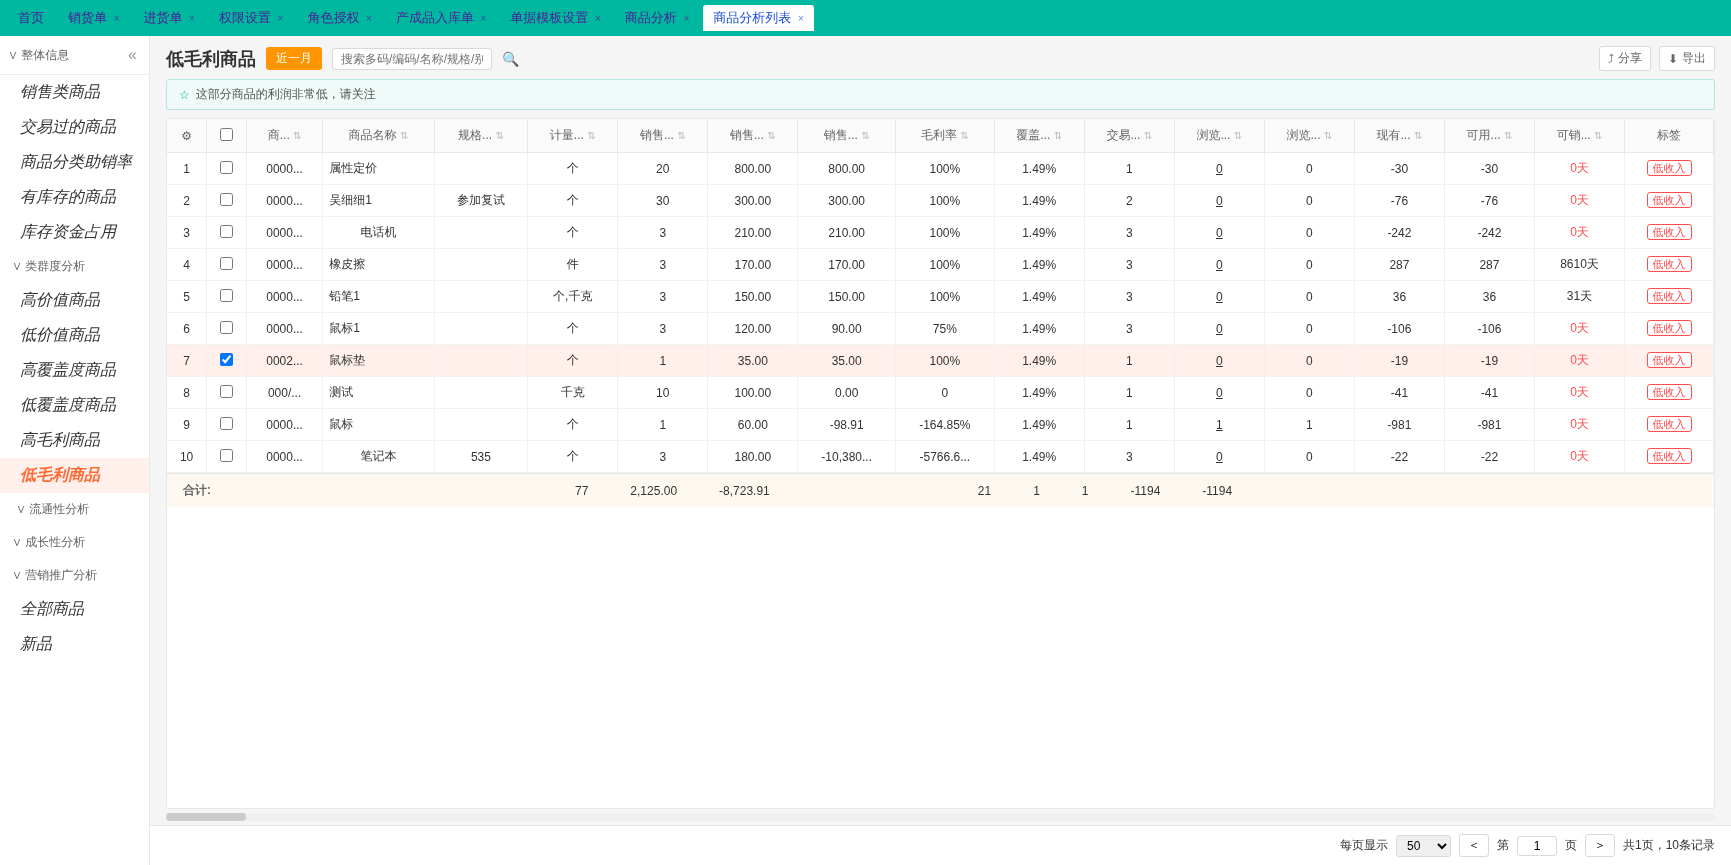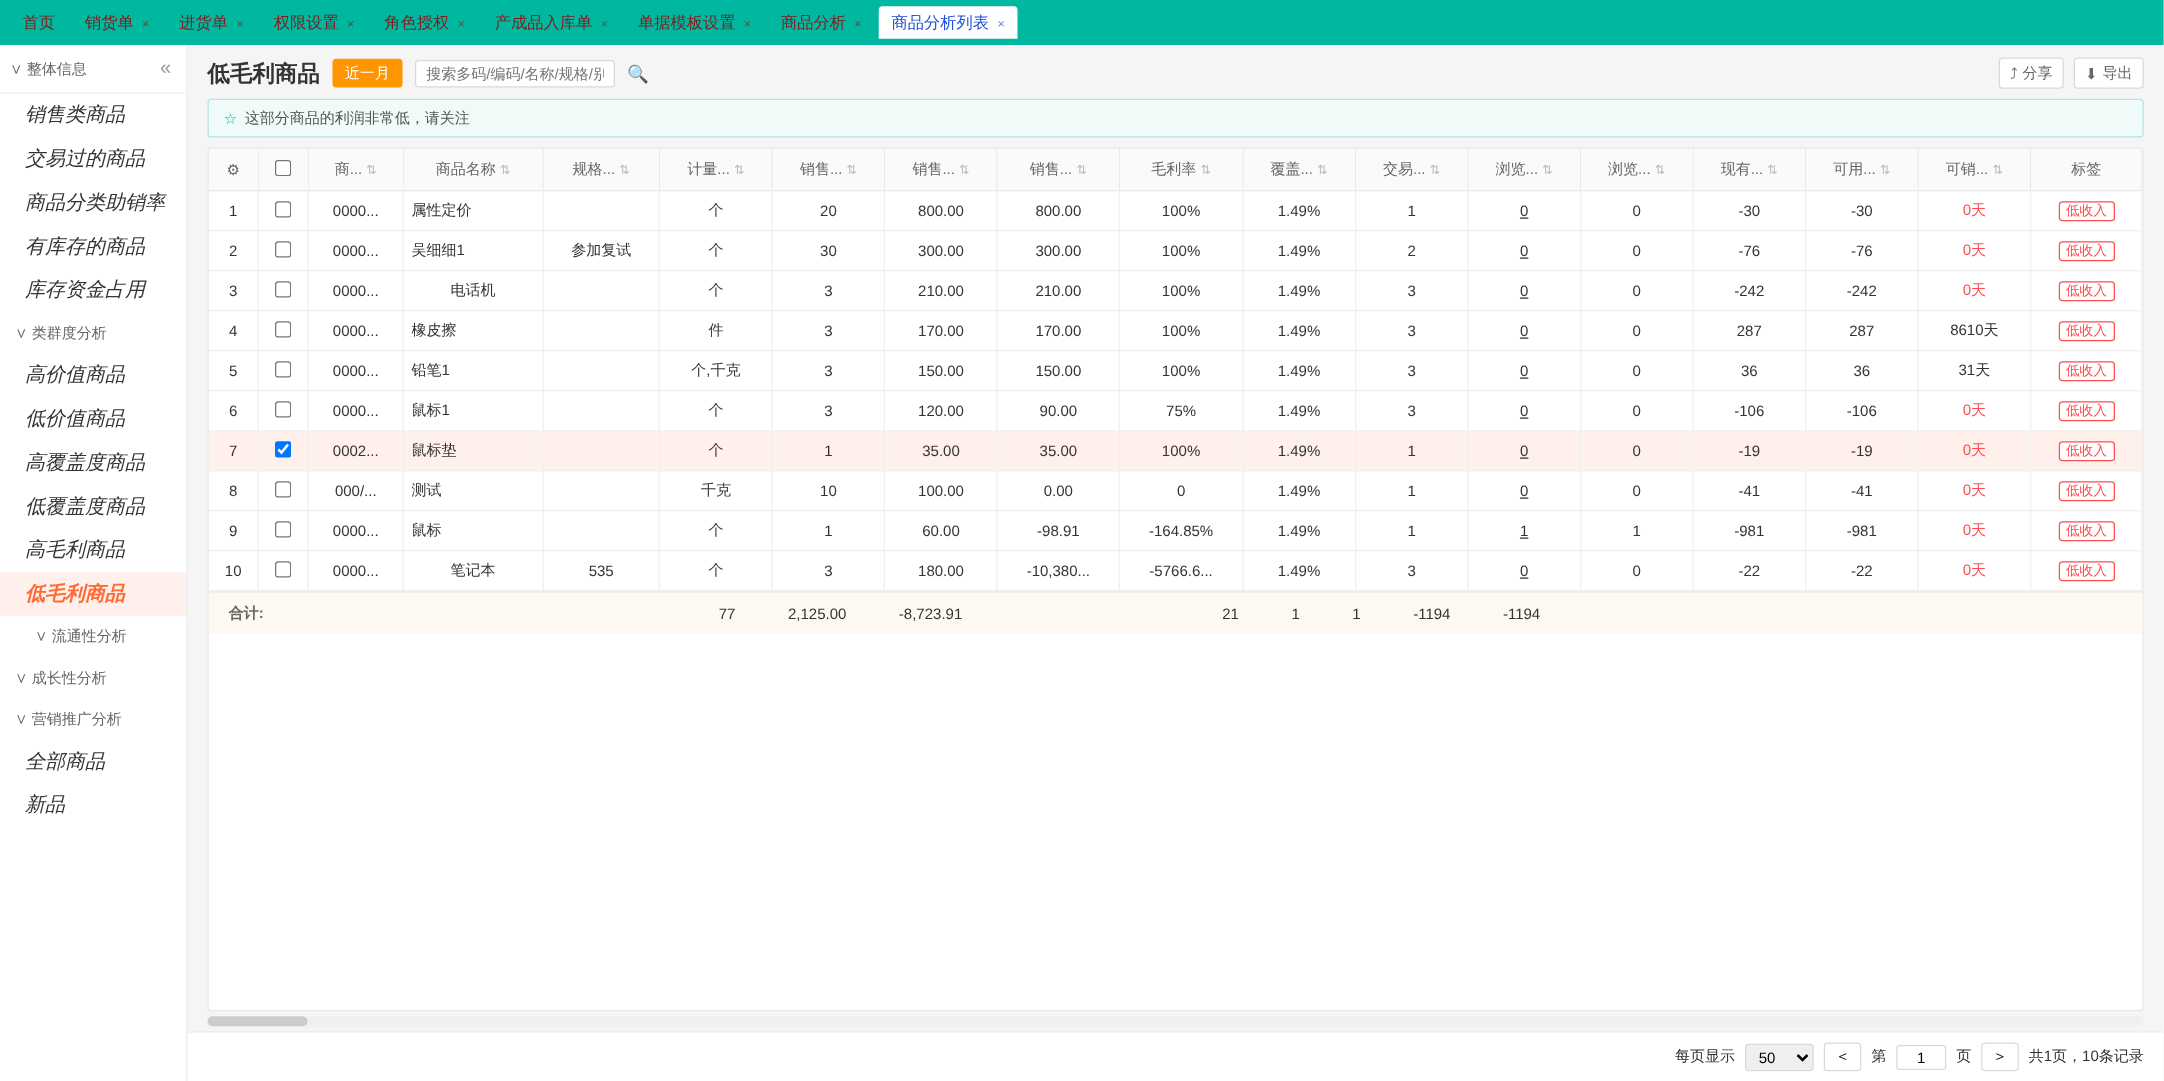--- a/index.html
+++ b/index.html
@@ -8,21 +8,21 @@
     
     .top-nav {
       background: #00b8a0;
       display: flex;
       align-items: center;
       height: 36px;
       padding: 0 8px;
       gap: 4px;
     }
     .nav-item {
-      color: #7f1d1d;
+      color: #4c1d95;
       padding: 4px 10px;
       cursor: pointer;
       border-radius: 3px;
       font-size: 13px;
       white-space: nowrap;
     }
     .nav-item.active { background: #fff; color: #1d4ed8; border-radius: 3px 3px 0 0; }
     .nav-close { font-size: 10px; margin-left: 3px; opacity: 0.7; }
 
     
@@ -279,21 +279,21 @@
     <div class="sidebar-item">库存资金占用</div>
 
     <div style="padding:8px 12px; font-size:12px; color:#666; display:flex; align-items:center; gap:4px;">∨ 类群度分析</div>
     <div class="sidebar-item">高价值商品</div>
     <div class="sidebar-item">低价值商品</div>
     <div class="sidebar-item">高覆盖度商品</div>
     <div class="sidebar-item">低覆盖度商品</div>
     <div class="sidebar-item">高毛利商品</div>
     <div class="sidebar-item active">低毛利商品</div>
 
-    <div style="padding:8px 28px; font-size:12px; color:#666; display:flex; align-items:center; gap:4px;">∨ 流通性分析</div>
+    <div style="padding:8px 16px; font-size:12px; color:#666; display:flex; align-items:center; gap:4px;">∨ 流通性分析</div>
     <div style="padding:8px 12px; font-size:12px; color:#666; display:flex; align-items:center; gap:4px;">∨ 成长性分析</div>
     <div style="padding:8px 12px; font-size:12px; color:#666; display:flex; align-items:center; gap:4px;">∨ 营销推广分析</div>
     <div class="sidebar-item">全部商品</div>
     <div class="sidebar-item">新品</div>
   </aside>
 
   <div class="content">
 
     <div class="page-header">
       <span class="page-title">低毛利商品</span>

